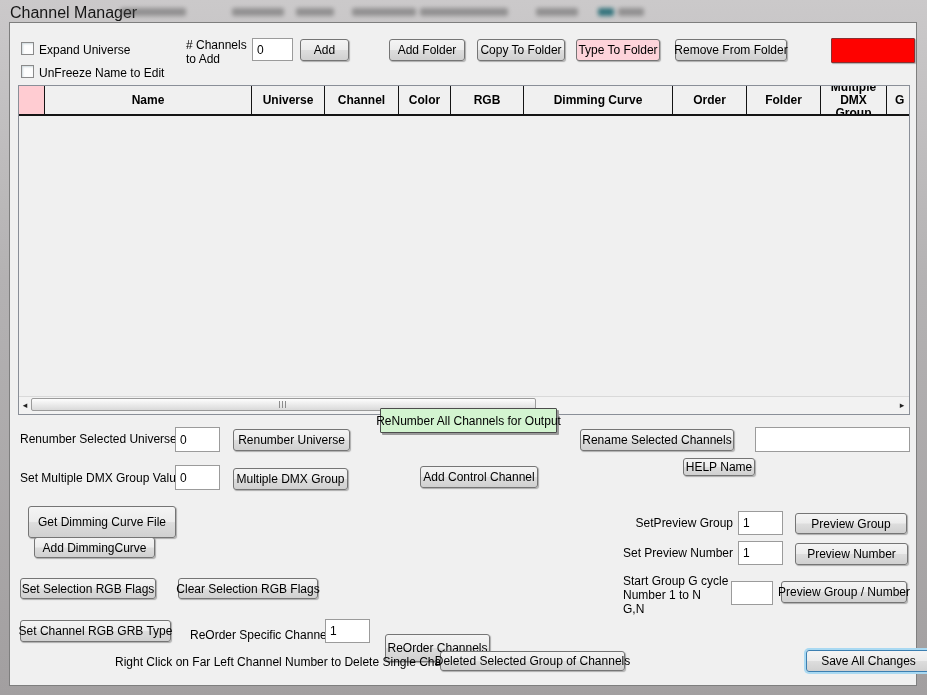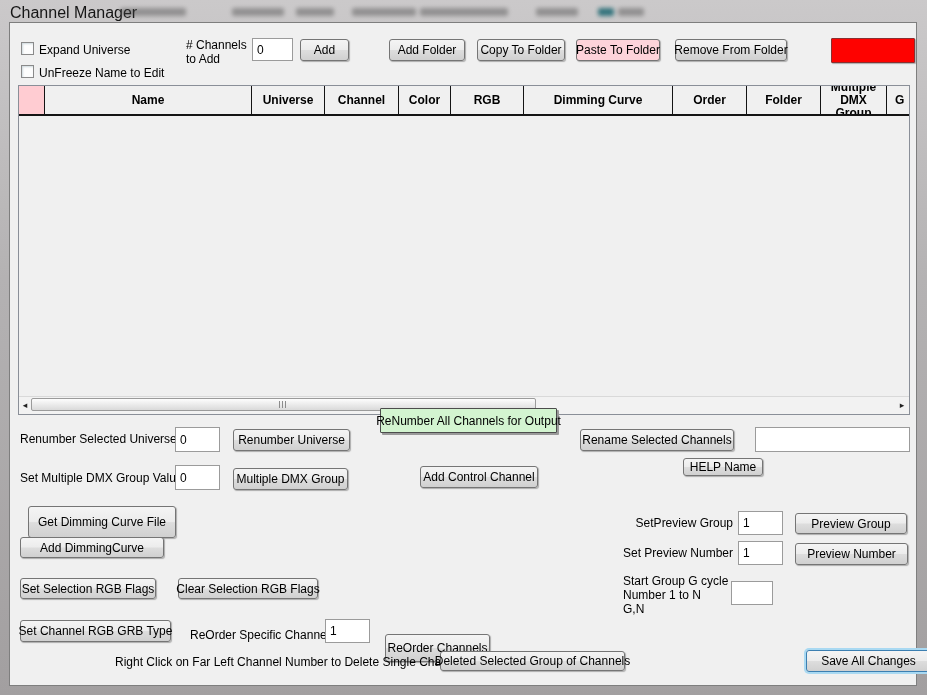--- a/index.html
+++ b/index.html
@@ -97,21 +97,21 @@
   <span class="checkbox" style="left:21px;top:65px"></span>
   <span class="lbl" style="left:39px;top:66px">UnFreeze Name to Edit</span>
 
   <span class="lbl" style="left:186px;top:38px"># Channels</span>
   <span class="lbl" style="left:186px;top:52px">to Add</span>
   <input class="txt" style="left: 252px; top: 38px; width: 41px; height: 23px;" value="0">
   <button class="btn" style="left:300px;top:39px;width:49px;height:22px">Add</button>
 
   <button class="btn" style="left:389px;top:39px;width:76px;height:22px">Add Folder</button>
   <button class="btn" style="left:477px;top:39px;width:88px;height:22px">Copy To Folder</button>
-  <button class="btn pink" style="left:576px;top:39px;width:84px;height:22px">Paste To Folder</button>
+  <button class="btn pink" style="left:576px;top:39px;width:84px;height:22px">Type To Folder</button>
   <button class="btn" style="left:675px;top:39px;width:112px;height:22px">Remove From Folder</button>
   <button class="btn red" style="left:831px;top:38px;width:84px;height:25px"></button>
 
   <div class="table">
     <div class="thead">
       <div class="th pink w0"></div>
       <div class="th w1">Name</div>
       <div class="th w2">Universe</div>
       <div class="th w3">Channel</div>
       <div class="th w4">Color</div>
@@ -136,38 +136,39 @@
   <input class="txt" style="left: 175px; top: 427px; width: 45px; height: 25px;" value="0">
   <button class="btn" style="left:233px;top:429px;width:117px;height:22px">Renumber Universe</button>
   <button class="btn green bigshadow" style="left:380px;top:408px;width:177px;height:25px">ReNumber All Channels for Output</button>
   <button class="btn" style="left:580px;top:429px;width:154px;height:22px">Rename Selected Channels</button>
   <input class="txt" style="left: 755px; top: 427px; width: 155px; height: 25px;" value="">
 
   <span class="lbl" style="left:20px;top:471px">Set Multiple DMX Group Value</span>
   <input class="txt" style="left: 175px; top: 465px; width: 45px; height: 25px;" value="0">
   <button class="btn" style="left:233px;top:468px;width:115px;height:22px">Multiple DMX Group</button>
   <button class="btn" style="left:420px;top:466px;width:118px;height:22px">Add Control Channel</button>
-  <button class="btn" style="left:683px;top:458px;width:80px;height:18px">HELP Name</button>
+  <button class="btn" style="left:683px;top:458px;width:72px;height:18px">HELP Name</button>
 
   <button class="btn" style="left:28px;top:506px;width:148px;height:32px">Get Dimming Curve File</button>
   <span class="lbl" style="left:610px;top:516px;width:123px;text-align:right">SetPreview Group</span>
   <input class="txt" style="left: 738px; top: 511px; width: 45px; height: 24px;" value="1">
   <button class="btn" style="left:795px;top:513px;width:112px;height:21px">Preview Group</button>
 
-  <button class="btn" style="left:20px;top:537px;width:144px;height:21px">Add DimmingCurve</button>
+  <button class="btn" style="left:34px;top:537px;width:121px;height:21px">Add DimmingCurve</button>
   <span class="lbl" style="left:605px;top:546px;width:128px;text-align:right">Set Preview Number</span>
   <input class="txt" style="left: 738px; top: 541px; width: 45px; height: 24px;" value="1">
   <button class="btn" style="left:795px;top:543px;width:113px;height:22px">Preview Number</button>
 
   <button class="btn" style="left:20px;top:578px;width:136px;height:21px">Set Selection RGB Flags</button>
   <button class="btn" style="left:178px;top:578px;width:140px;height:21px">Clear Selection RGB Flags</button>
   <span class="lbl" style="left:623px;top:574px">Start Group G cycle</span>
   <span class="lbl" style="left:623px;top:588px">Number 1 to N</span>
   <span class="lbl" style="left:623px;top:602px">G,N</span>
   <input class="txt" style="left: 731px; top: 581px; width: 42px; height: 24px;" value="">
+  <button class="btn" style="left:781px;top:581px;width:126px;height:22px">Preview Group / Number</button>
 
   <button class="btn" style="left:20px;top:620px;width:151px;height:22px">Set Channel RGB GRB Type</button>
   <span class="lbl" style="left:190px;top:628px">ReOrder Specific Channels</span>
   <input class="txt" style="left: 325px; top: 619px; width: 45px; height: 24px;" value="1">
   <button class="btn" style="left:385px;top:634px;width:105px;height:28px">ReOrder Channels</button>
 
   <span class="lbl" style="left:115px;top:655px">Right Click on Far Left Channel Number to Delete Single Channel</span>
   <button class="btn" style="left:440px;top:651px;width:185px;height:20px">Deleted Selected Group of Channels</button>
   <button class="btn default-focus" style="left:806px;top:650px;width:125px;height:22px">Save All Changes</button>
 

